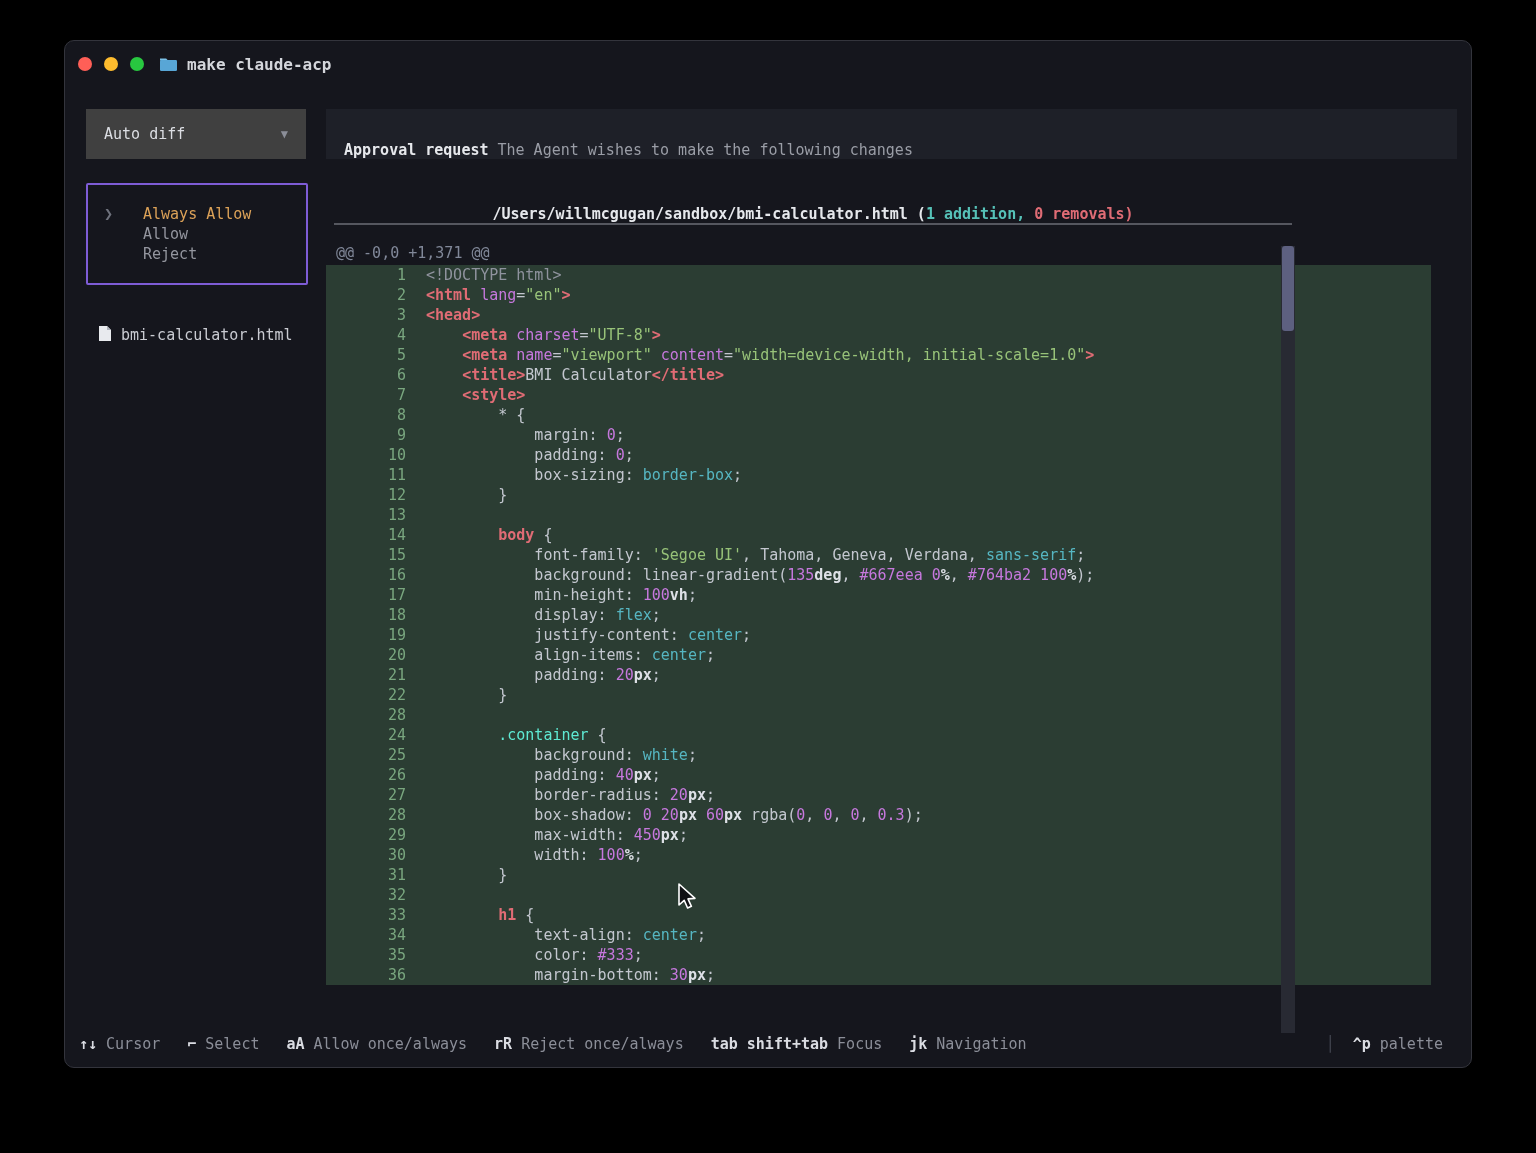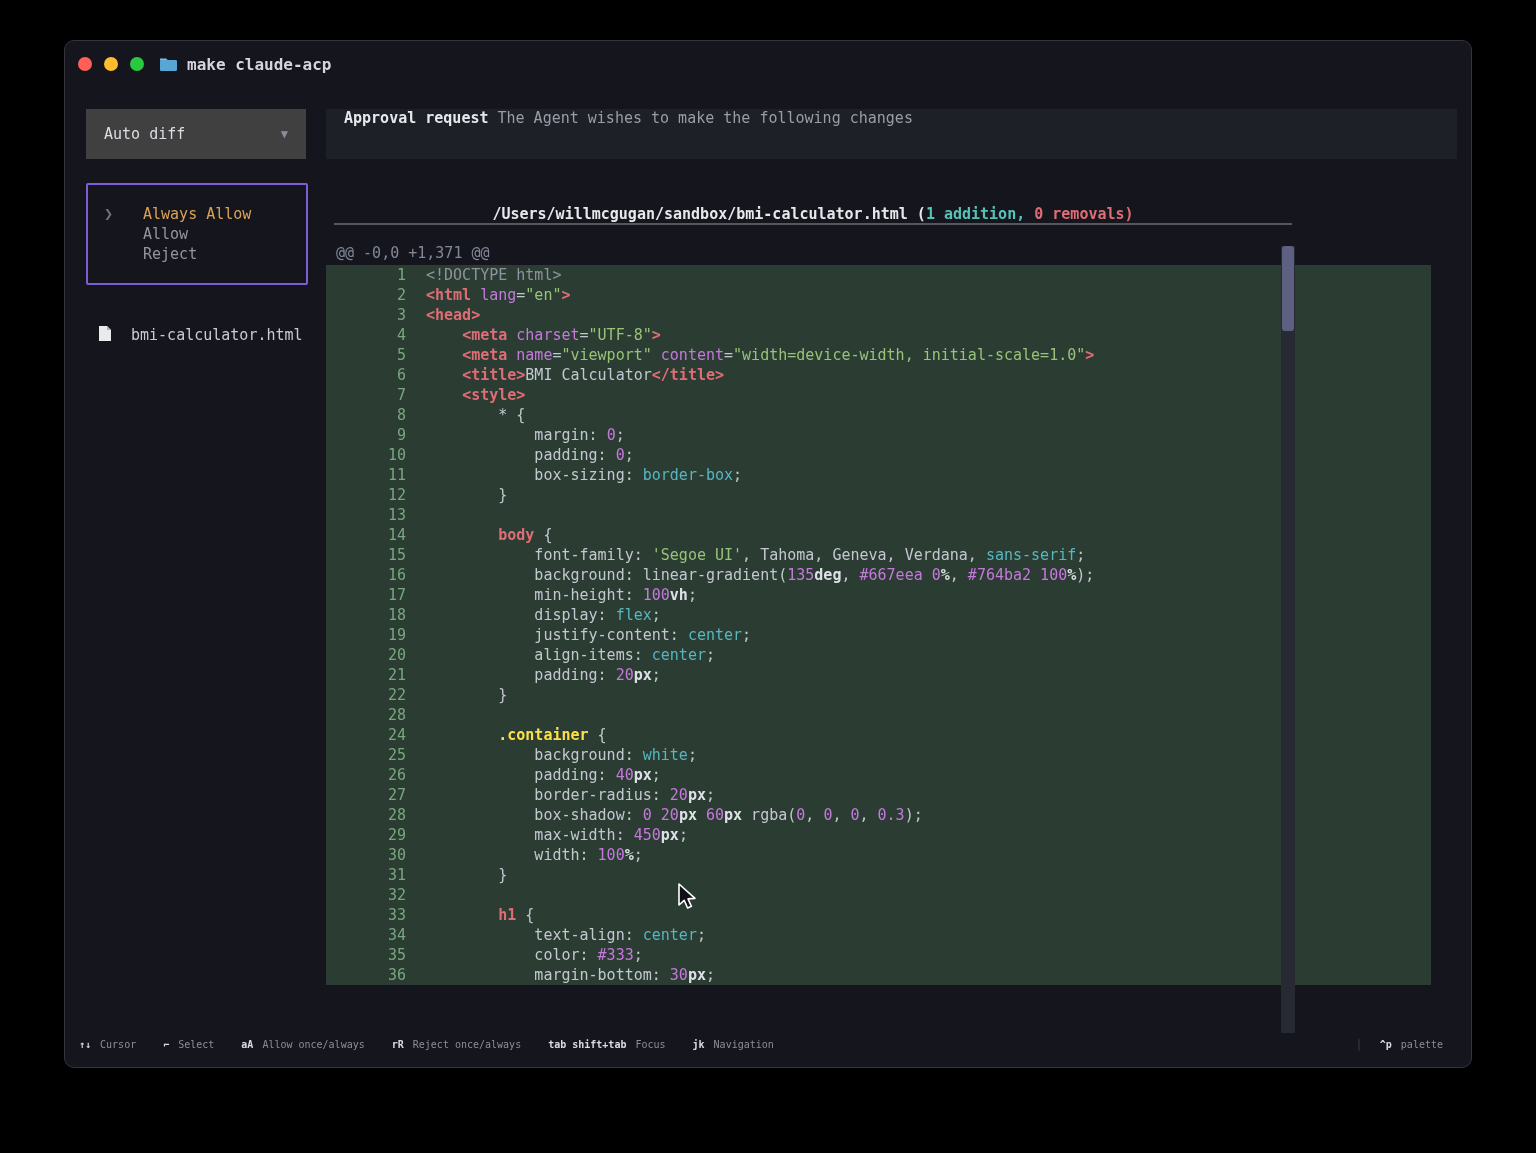--- a/index.html
+++ b/index.html
@@ -23,56 +23,56 @@
   .auto-diff .lbl { font-size:15px; color:#dcdee3; }
   .auto-diff .caret { margin-left:auto; color:#8b8e98; font-size:12px; }
   .approval-box { position:absolute; left:21px; top:142px; width:222px; height:102px;
     border:2px solid #7e5cd6; border-radius:2px; padding-top:19px; }
   .approval-row { height:20px; line-height:20px; display:flex; padding-left:16px;
     font-size:15px; white-space:pre; }
   .approval-row .prompt { width:39px; color:#6e717c; }
   .approval-row .opt-label { color:#94969f; }
   .approval-row.selected .opt-label { color:#dca258; }
   .file-item { position:absolute; left:21px; top:284px; height:20px;
-    display:flex; align-items:center; padding-left:12px; gap:19px; }
+    display:flex; align-items:center; padding-left:12px; gap:9px; }
   .file-item .fname { font-size:15px; color:#c9cbd2; }
 
   
   .main-header { position:absolute; left:261px; top:68px; width:1131px; height:50px;
-    background:#1e2028; display:flex; align-items:flex-start; padding:0 18px; font-size:15px; }
+    background:#1e2028; display:flex; align-items:flex-end; padding:0 18px; font-size:15px; }
   .main-header .t { font-weight:bold; color:#e6e8ec; }
   .main-header .s { color:#9a9da6; margin-left:9px; }
 
   
   .diff-panel { position:absolute; left:261px; top:140px; width:969px; height:815px; }
   .file-header { margin:20px 3px 0 8px; height:24px; border-bottom:2px solid #55575f;
     display:flex; justify-content:center; align-items:flex-end; font-size:15px;
     font-weight:bold; white-space:pre; }
   .file-header .path, .file-header .paren { color:#e6e8ec; }
   .file-header .adds { color:#56c2b8; }
   .file-header .rems { color:#e06c75; }
   .hunk { margin-top:18px; height:20px; line-height:20px; padding-left:10px;
     color:#818899; font-size:15px; white-space:pre; }
   .code-block { margin-top:2px; width:1105px; background:#2b3d33; }
   .code-line { display:flex; height:20px; line-height:20px; font-size:15px; white-space:pre; }
   .gutter { width:80px; flex:none; text-align:right; color:#79a67f; }
   .code-text { margin-left:20px; white-space:pre; }
   .tk-dim{color:#8f939e} .tk-plain{color:#c3c7cf}
   .tk-tag{color:#e06c75;font-weight:bold} .tk-attr{color:#c678dd}
   .tk-str{color:#98c379} .tk-num{color:#c678dd}
-  .tk-kw{color:#56b6c2;font-weight:normal} .tk-cls{color:#fde047;font-weight:bold}
+  .tk-kw{color:#56b6c2;font-weight:normal} .tk-cls{color:#5eead4;font-weight:normal}
   .tk-unit{color:#dde0e6;font-weight:bold}
   .scroll-track { position:absolute; right:0; top:65px; width:14px; height:787px;
     background:#282a33; }
   .scroll-thumb { position:absolute; top:0; left:1px; width:12px; height:85px;
     background:#5d6080; border-radius:3px; }
 
   
   .footer { position:absolute; left:0; right:0; bottom:0; height:46px;
-    display:flex; align-items:center; padding:0 28px 0 14px; font-size:10px; white-space:pre; }
+    display:flex; align-items:center; padding:0 28px 0 14px; font-size:15px; white-space:pre; }
   .footer-item { margin-right:27px; }
   .fkey { font-weight:bold; color:#dadce2; }
   .flabel { color:#8b8e98; margin-left:9px; }
   .footer-right { margin-left:auto; display:flex; align-items:center; }
   .fdivider { color:#444752; margin-right:18px; }
 
   .mouse-cursor { position:absolute; left:676px; top:882px; }
 </style>
 </head>
 <body>

